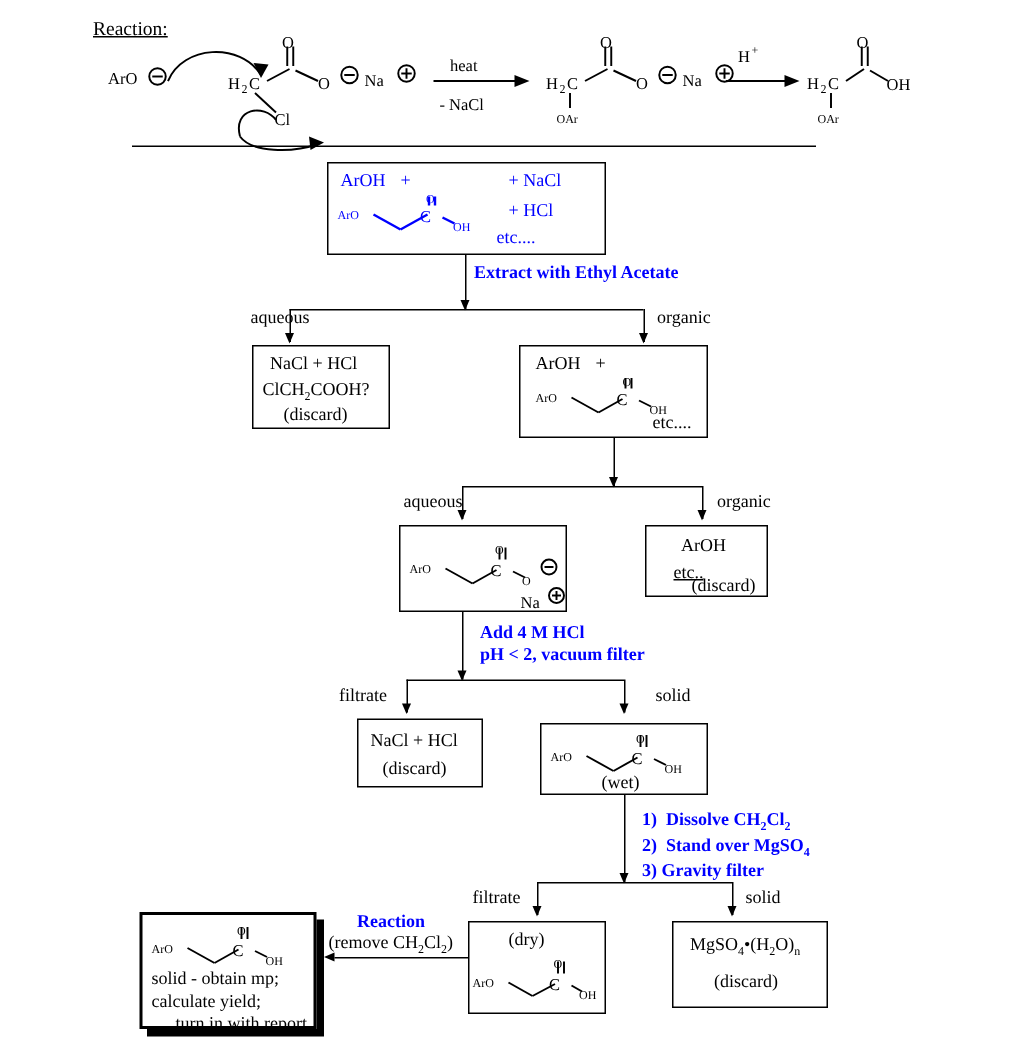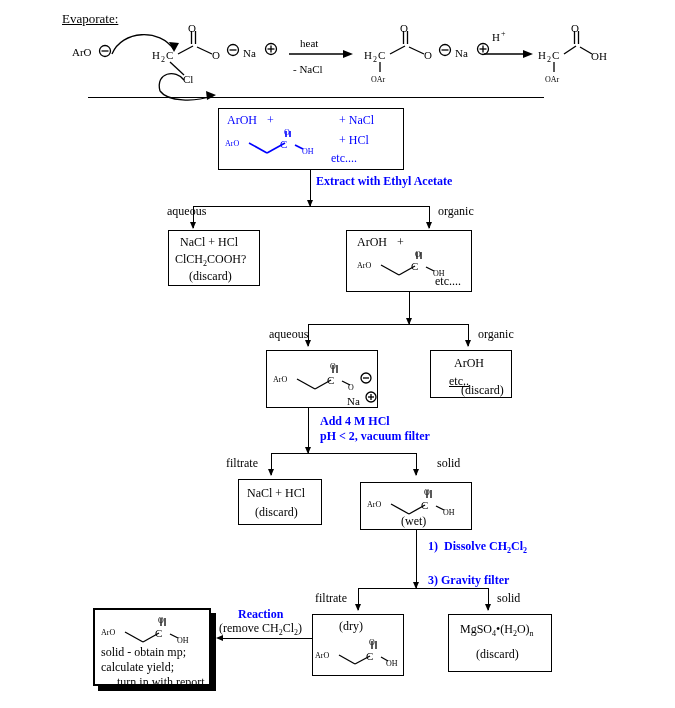--- a/index.html
+++ b/index.html
@@ -99,21 +99,21 @@
   .lblk { font-family: "Liberation Serif", serif; font-size: 11px; fill: #000; }
   .lblu { font-family: "Liberation Serif", serif; font-size: 11px; fill: #0000ff; }
   .lblk-s { font-family: "Liberation Serif", serif; font-size: 8px; fill: #000; }
   .lblu-s { font-family: "Liberation Serif", serif; font-size: 8px; fill: #0000ff; }
 </style>
 </head>
 <body>
 
 <div id="stage">
 
-  <div class="txt underline" style="left:62px; top:12px; font-size:13px;">Evaporate:</div>
+  <div class="txt underline" style="left:62px; top:12px; font-size:13px;">Reaction:</div>
 
   <div class="abs" style="left:60px; top:24px; width:520px; height:68px;">
     <svg width="520" height="68" viewBox="0 0 520 68">
 
       <text class="lblk" x="12" y="32">ArO</text>
       <circle cx="45" cy="27" r="5.5" class="stroke" stroke-width="1"></circle>
       <line class="stroke" x1="41.5" y1="27" x2="48.5" y2="27" stroke-width="1"></line>
 
       <path class="stroke" d="M 52 30 C 62 6 100 4 114 26"></path>
       <polygon points="114,28 109,18 119,19" fill="#000"></polygon>
@@ -311,20 +311,21 @@
       <line class="stroke" x1="64" y1="12" x2="64" y2="4" stroke-width="1.1"></line>
       <text class="lblk-s" x="57" y="9">O</text>
       <line class="stroke" x1="69" y1="20" x2="77" y2="24"></line>
       <text class="lblk-s" x="76" y="29">OH</text>
     </svg>
     <div class="txt" style="left:40px; top:32px;">(wet)</div>
   </div>
 
   <div class="vline" style="left:416px; top:530px; height:58px;"></div>
   <div class="txt blue" style="left:428px; top:540px; font-weight:bold;">1)&nbsp; Dissolve CH<sub style="font-size:8px;">2</sub>Cl<sub style="font-size:8px;">2</sub></div>
+  <div class="txt blue" style="left:428px; top:557px; font-weight:bold;">2)&nbsp; Stand over MgSO<sub style="font-size:8px;">4</sub></div>
   <div class="txt blue" style="left:428px; top:574px; font-weight:bold;">3)  Gravity filter</div>
   <div class="arrow-down" style="left:412.5px; top:582px;"></div>
 
   <div class="hline" style="left:358px; top:588px; width:130px;"></div>
   <div class="vline" style="left:358px; top:588px; height:22px;"></div>
   <div class="arrow-down" style="left:354.5px; top:604px;"></div>
   <div class="vline" style="left:488px; top:588px; height:22px;"></div>
   <div class="arrow-down" style="left:484.5px; top:604px;"></div>
   <div class="txt" style="left:315px; top:592px;">filtrate</div>
   <div class="txt" style="left:497px; top:592px;">solid</div>

